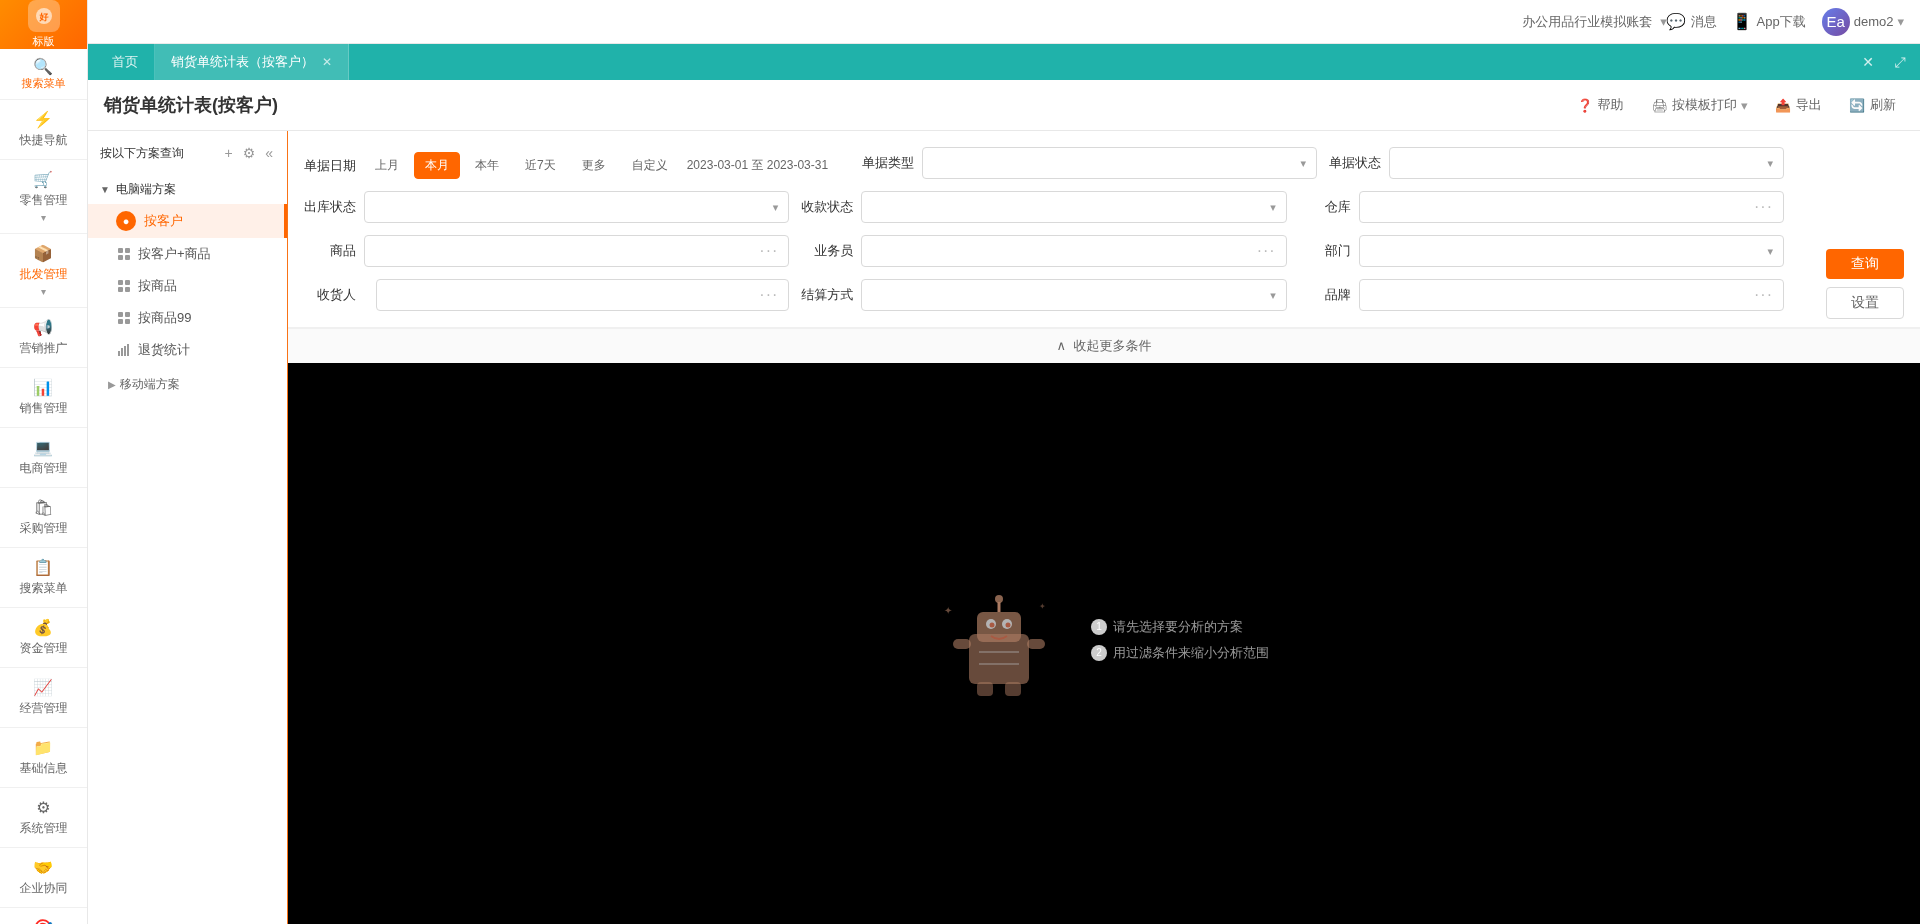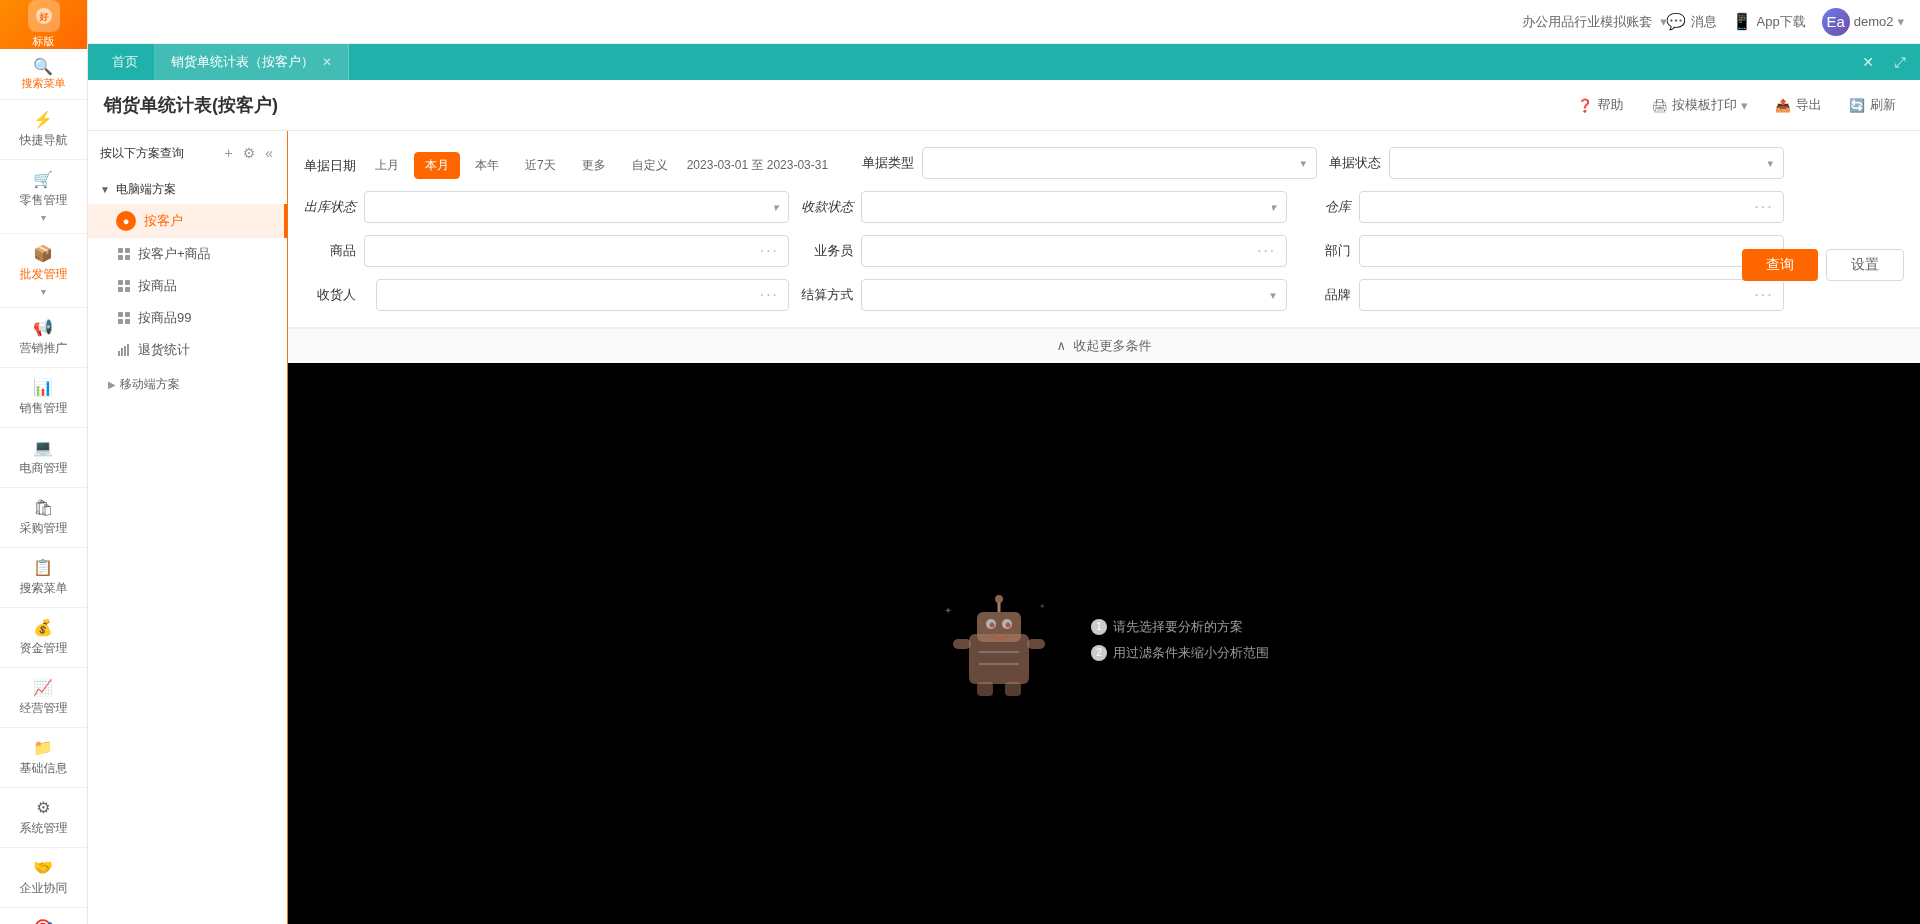--- a/index.html
+++ b/index.html
@@ -392,21 +392,21 @@
     .fcc-text { flex: 1; font-size: 13px; color: #bbb; }
     .fcc-arrow { color: #999; font-size: 11px; }
     .fcc-dots { color: #bbb; font-size: 16px; letter-spacing: 1px; }
 
     
     .top-right-btns {
       position: absolute;
       right: 16px;
       top: 118px;
       display: flex;
-      flex-direction: row;
+      flex-direction: column;
       gap: 8px;
       z-index: 10;
     }
     .q-btn {
       padding: 6px 24px;
       border-radius: 4px;
       cursor: pointer;
       font-size: 14px;
       text-align: center;
       border: none;
@@ -693,21 +693,21 @@
             </div>
             <div style="display:flex;align-items:center;gap:8px;flex:1;padding-right:120px;">
               <span class="filter-cell-label">单据状态</span>
               <div class="filter-cell-control" style="flex:1;">
                 <span class="fcc-text"></span>
                 <span class="fcc-arrow">▾</span>
               </div>
             </div>
           </div>
 
-          <div style="display:flex; align-items:center; gap:12px; margin-bottom:12px;font-style:italic;">
+          <div style="display:flex; align-items:center; gap:12px; margin-bottom:12px;">
             <div style="display:flex;align-items:center;gap:8px;flex:1;">
               <span class="filter-cell-label">出库状态</span>
               <div class="filter-cell-control" style="flex:1;">
                 <span class="fcc-text"></span>
                 <span class="fcc-arrow">▾</span>
               </div>
             </div>
             <div style="display:flex;align-items:center;gap:8px;flex:1;">
               <span class="filter-cell-label">收款状态</span>
               <div class="filter-cell-control" style="flex:1;">

